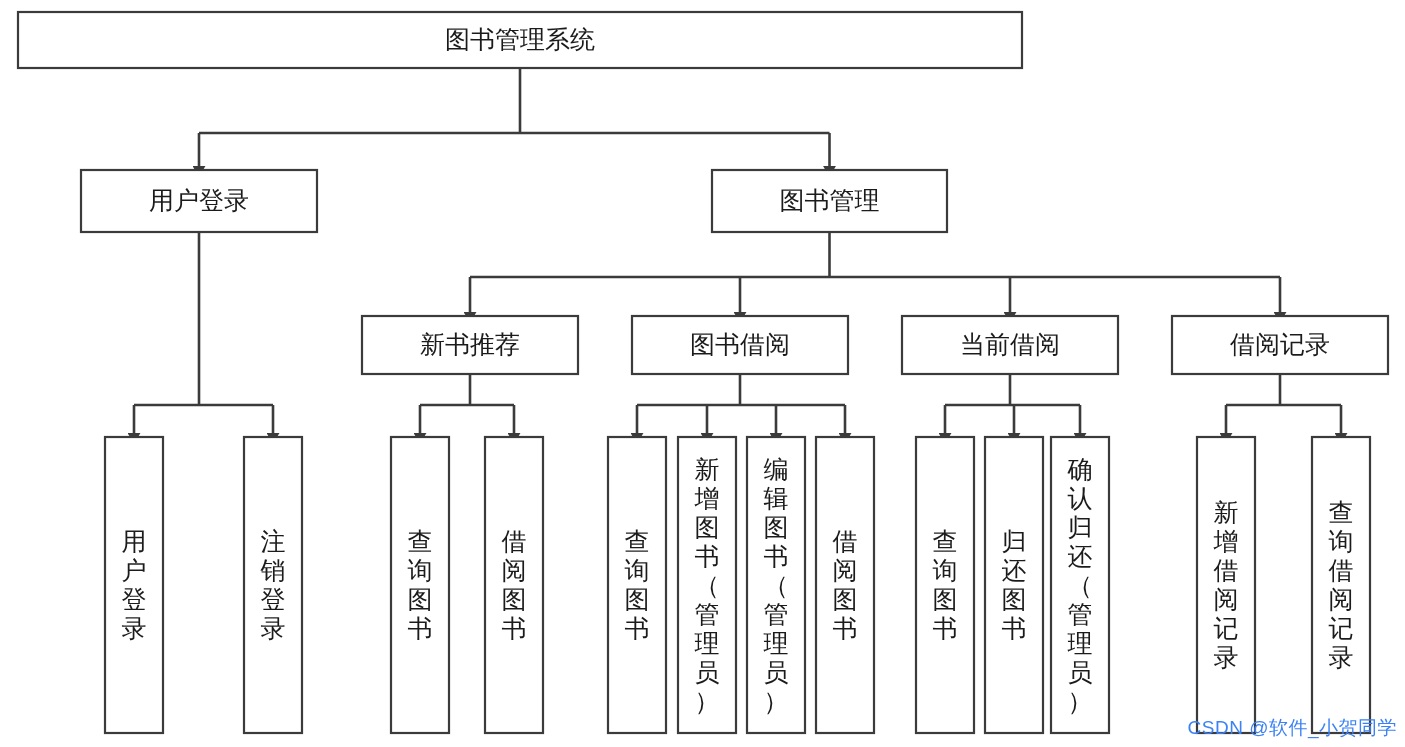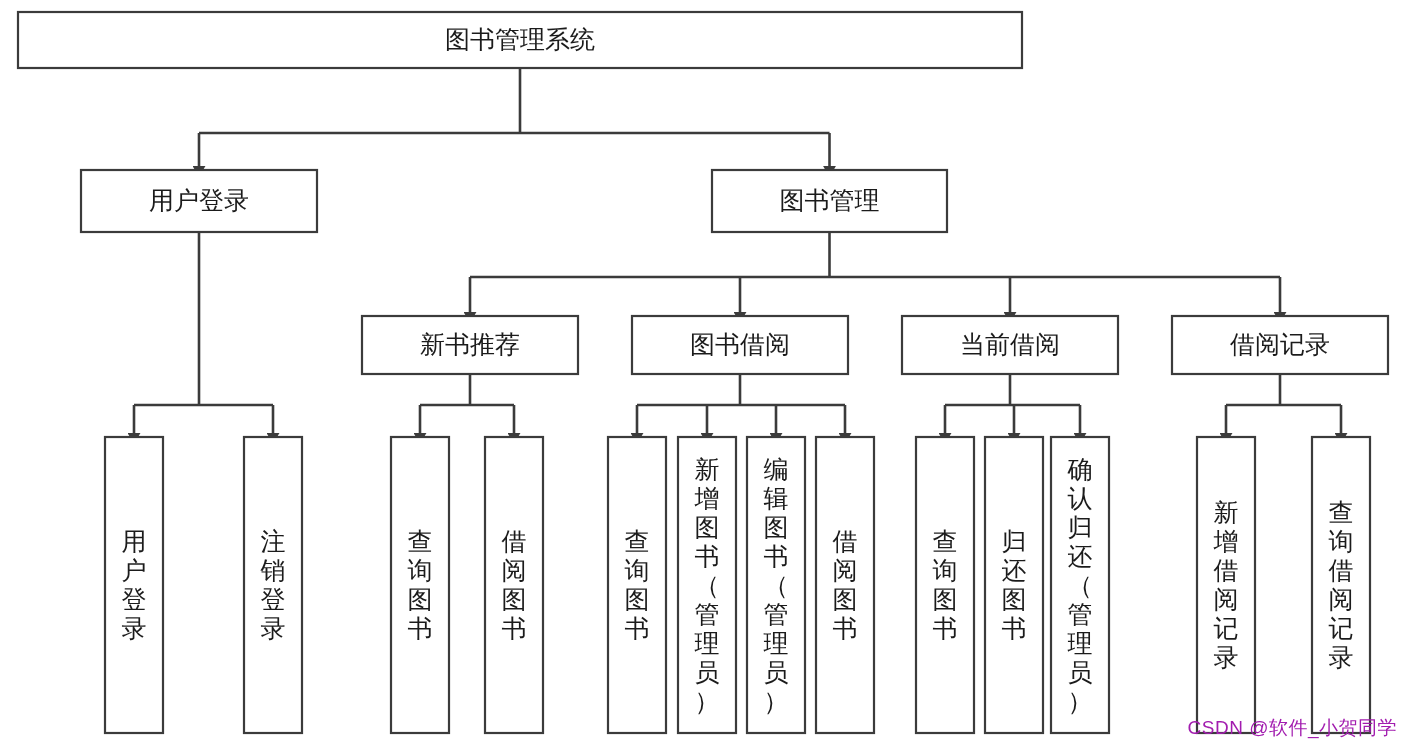--- a/index.html
+++ b/index.html
@@ -52,21 +52,21 @@
     font-size: 25px;
     fill: #1b1b1b;
     text-anchor: middle;
   }
   .watermark {
     position: absolute;
     right: 8px;
     bottom: 6px;
     font-family: "Liberation Sans", "DejaVu Sans", sans-serif;
     font-size: 19px;
-    color: #a21caf;
+    color: #3b82f6;
     letter-spacing: 0.5px;
     white-space: nowrap;
     pointer-events: none;
   }
 </style>
 </head>
 <body>
 
 <div id="diagram-root">
   <svg class="diagram" viewBox="0 0 1405 747" xmlns="http://www.w3.org/2000/svg">

